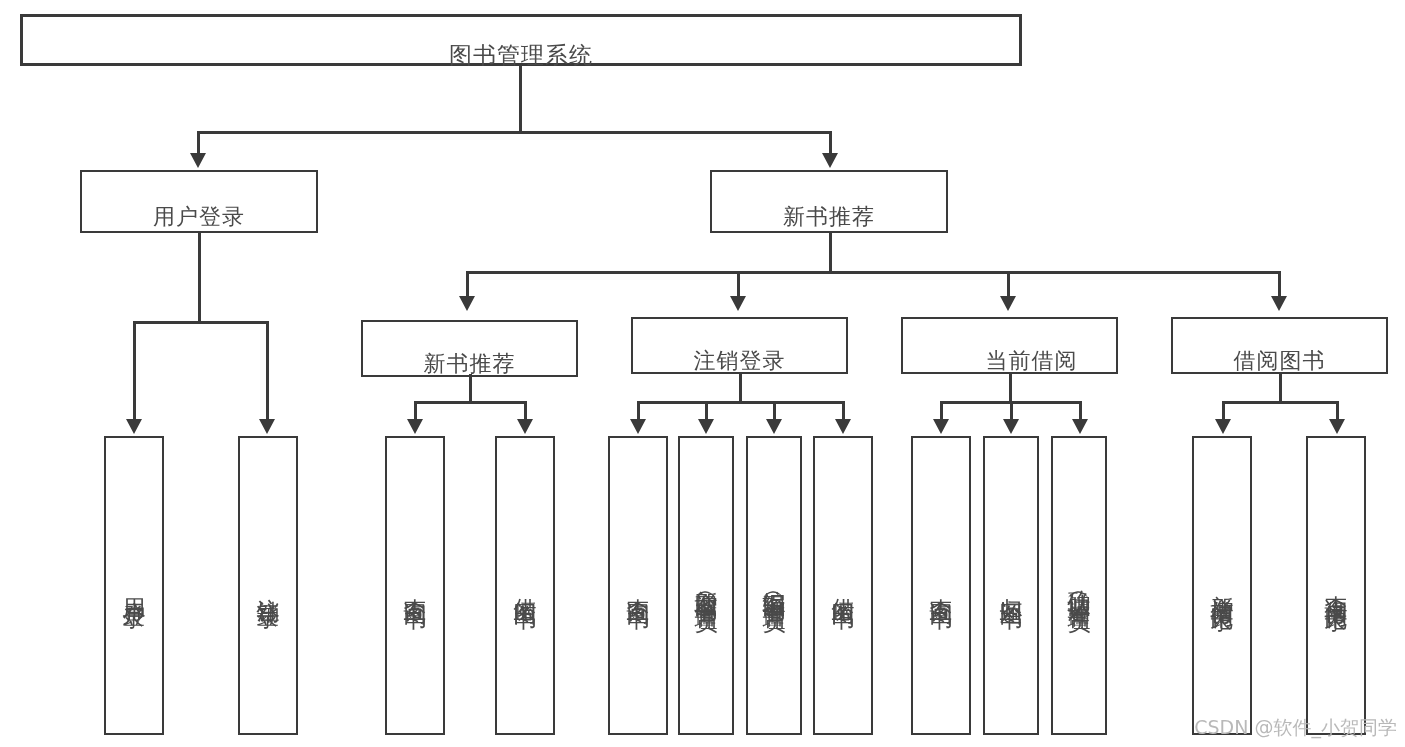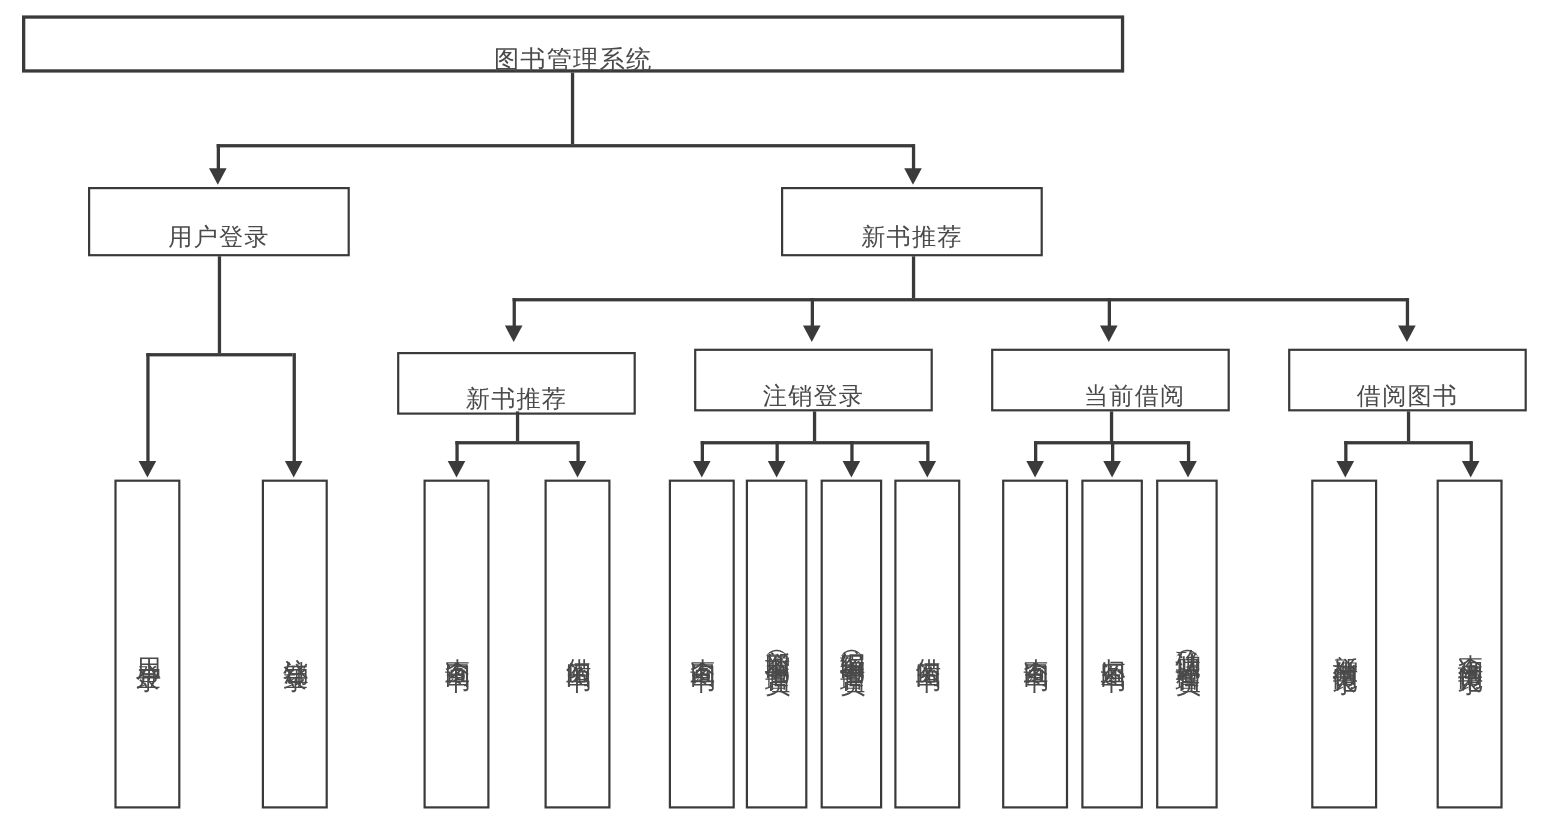--- a/index.html
+++ b/index.html
@@ -165,14 +165,15 @@
     <span class="lbl">确认归还（管理员）</span>
   </div>
 
   <div class="node v-node" style="left:1192px;top:436px;width:60px;height:299px;">
     <span class="lbl">新增借阅记录</span>
   </div>
   <div class="node v-node" style="left:1306px;top:436px;width:60px;height:299px;">
     <span class="lbl">查询借阅记录</span>
   </div>
 
+  <div id="watermark">CSDN @软件_小贺同学</div>
 
 </div>
 
 </body></html>

